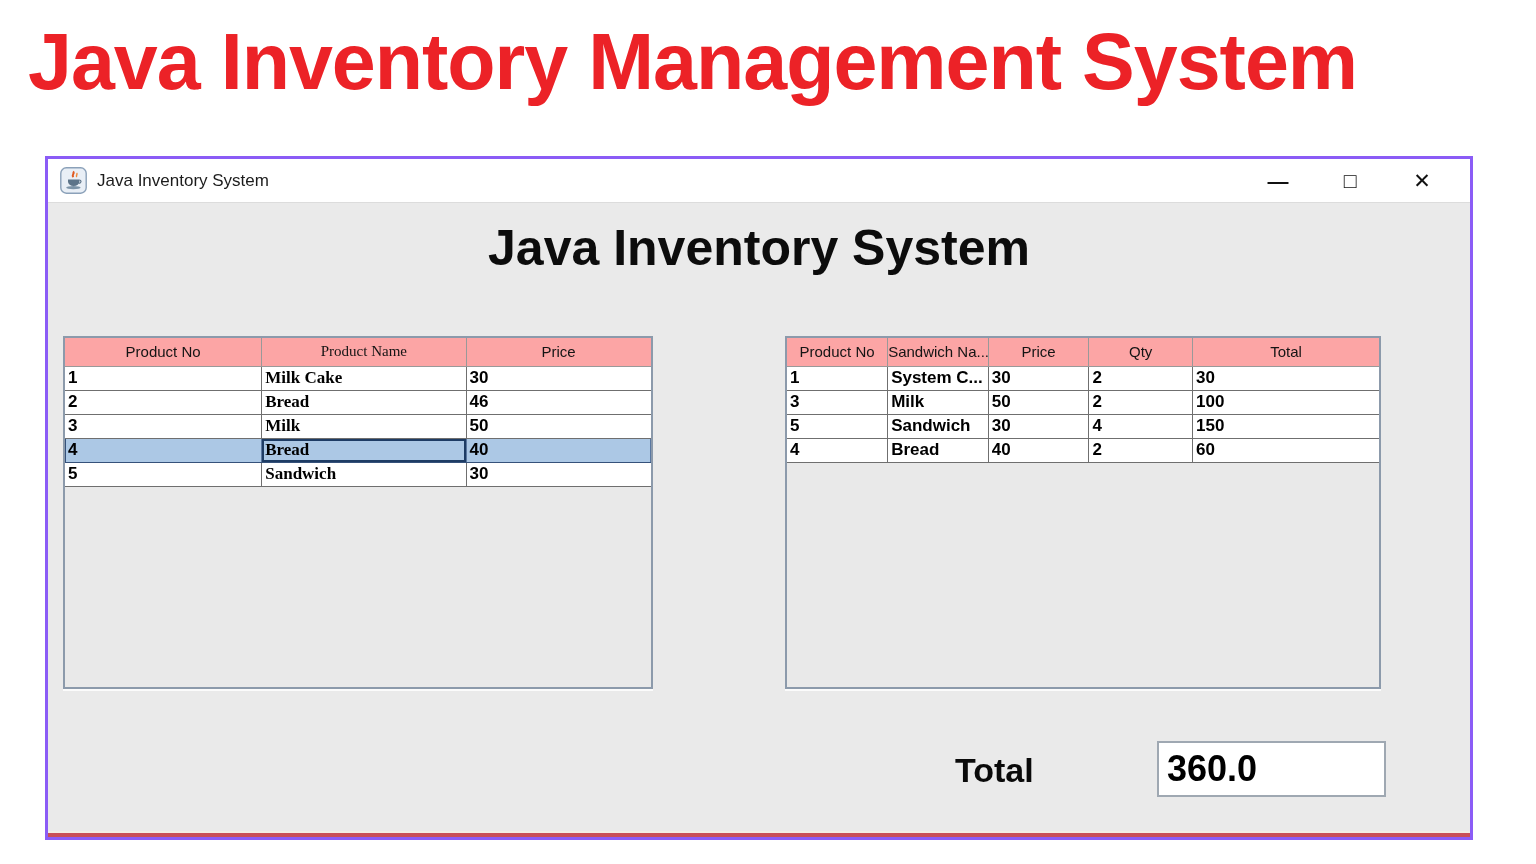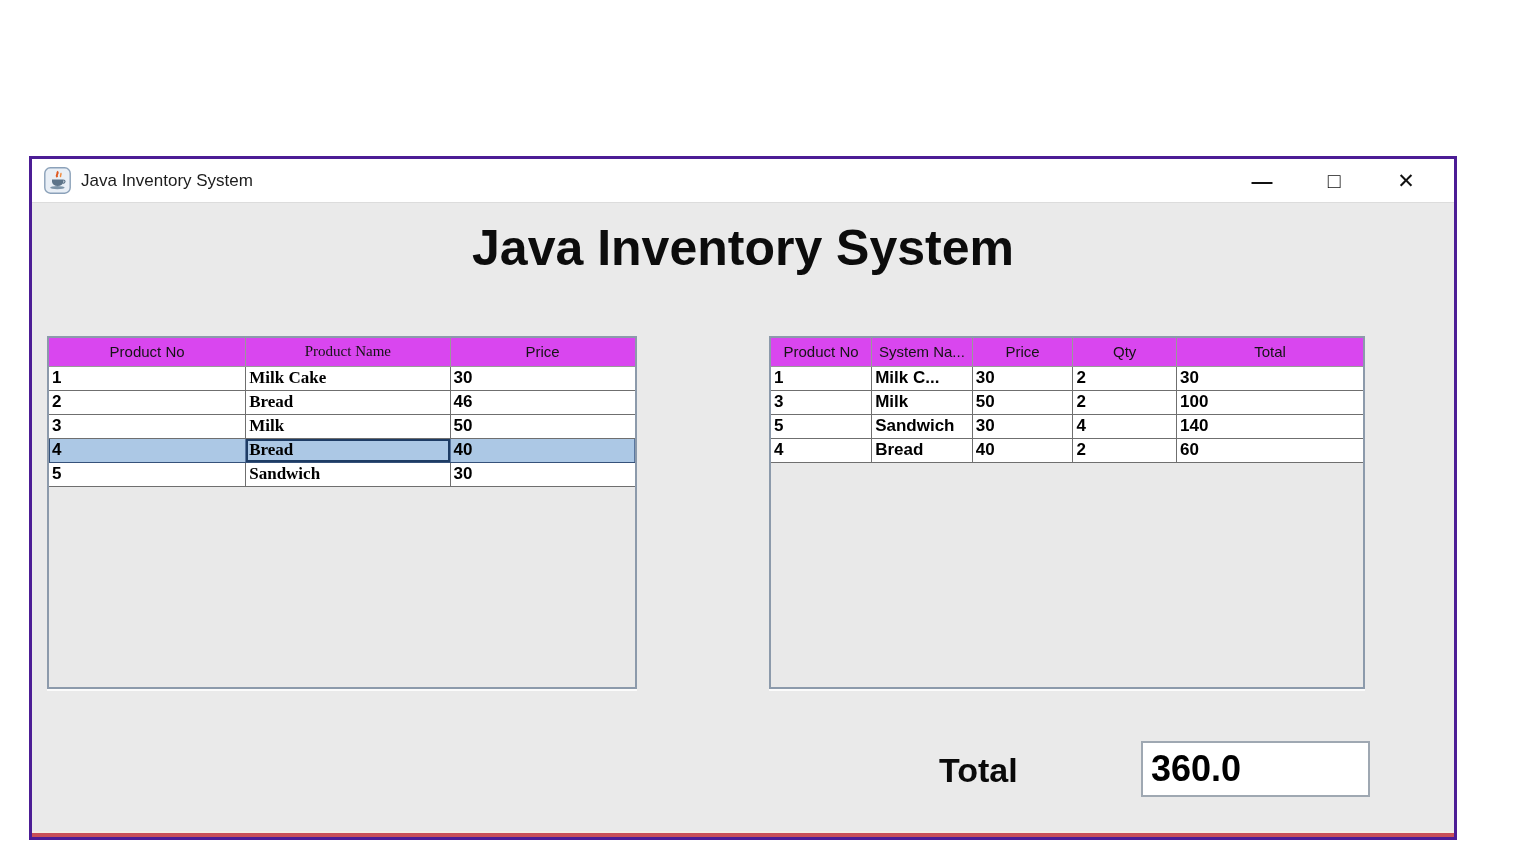--- a/index.html
+++ b/index.html
@@ -9,22 +9,22 @@
 
   
   .page-title {
     position:absolute; left:28px; top:16px; width:1480px;
     font-size:79px; font-weight:900; letter-spacing:-1px;
     color:var(--accent-red,#EC2227); white-space:nowrap;
   }
 
   
   .app-window {
-    position:absolute; left:29px; top:156px; width:1428px; height:684px;
-    border:3px solid #4c1d95; background:var(--window-bg,#EAEAEA);
+    position:absolute; left:45px; top:156px; width:1428px; height:684px;
+    border:3px solid #8b5cf6; background:var(--window-bg,#EAEAEA);
   }
   .titlebar {
     position:absolute; left:0; top:0; right:0; height:44px;
     background:#ffffff; border-bottom:1px solid #dcdcdc;
     display:flex; align-items:center; padding:0 26px 0 12px;
   }
   .java-icon { width:27px; height:27px; margin-right:10px; flex:0 0 auto; }
   .window-title { font-size:17px; color:#1c1c1c; }
   .controls { margin-left:auto; display:flex; align-items:center; gap:28px; }
   .win-btn { width:44px; text-align:center; font-size:21px; color:#111; line-height:44px; cursor:default; }
@@ -40,21 +40,21 @@
     position:absolute; top:177px; height:353px; background:#e9e9e9;
     border:2px solid #8headers;
     border:2px solid #8c9aab;
     box-shadow:0 2px 0 rgba(255,255,255,.8);
   }
   .scrollpane.left  { left:15px;  width:590px; }
   .scrollpane.right { left:737px; width:596px; }
 
   table { border-collapse:collapse; table-layout:fixed; width:100%; }
   th {
-    height:28px; background:#d946ef; font-size:15px; font-weight:400; color:#141414;
+    height:28px; background:#fca5a5; font-size:15px; font-weight:400; color:#141414;
     border:1px solid #999; border-top:none; overflow:hidden; white-space:nowrap;
   }
   th:first-child { border-left:none; } th:last-child { border-right:none; }
   td {
     height:24px; background:#ffffff; font-size:17px; font-weight:700; color:#000;
     padding:0 3px; border-right:1px solid #6f6f6f; border-bottom:1px solid #6f6f6f;
     overflow:hidden; white-space:nowrap;
   }
   td:last-child { border-right:none; }
 
@@ -91,20 +91,21 @@
   .bottom-stripe {
     position:absolute; left:0; right:0; bottom:0; height:6px;
     background:var(--bottom-stripe,#C94F57); border-top:2px solid #f2eee4;
   }
 </style>
 </head>
 <body>
 
 <div class="stage">
 
+  <div class="page-title">Java Inventory Management System</div>
 
   <div class="app-window">
 
     <div class="titlebar">
       <svg class="java-icon" viewBox="0 0 27 27">
         <rect x="0.8" y="0.8" width="25.4" height="25.4" rx="5.5" fill="#e9eff6" stroke="#8ba1b9" stroke-width="1.4"></rect>
         <path d="M13 4.5 c2.4 1.8 -2 3.2 0.4 5.6" stroke="#e05a22" stroke-width="2" fill="none"></path>
         <path d="M16.6 6 c1.6 1.3 -1.2 2.2 0.2 3.9" stroke="#f08a3c" stroke-width="1.5" fill="none"></path>
         <path d="M8 12.5 h11.4 v2.2 a5.7 4.2 0 0 1 -11.4 0 z" fill="#5d7489"></path>
         <path d="M19.4 13.2 c2.2 0 2.2 3 -0.6 3.2" stroke="#5d7489" stroke-width="1.2" fill="none"></path>
@@ -157,47 +158,47 @@
             </tr>
           </tbody>
         </table>
     </div>
 
     <div class="scrollpane right">
       <table class="tbl-cart">
           <thead>
             <tr>
               <th>Product No</th>
-              <th>System Na...</th>
+              <th>Sandwich Na...</th>
               <th>Price</th>
               <th>Qty</th>
               <th>Total</th>
             </tr>
           </thead>
           <tbody>
             <tr>
               <td>1</td>
-              <td>Milk C...</td>
+              <td>System C...</td>
               <td>30</td>
               <td>2</td>
               <td>30</td>
             </tr>
             <tr>
               <td>3</td>
               <td>Milk</td>
               <td>50</td>
               <td>2</td>
               <td>100</td>
             </tr>
             <tr>
               <td>5</td>
               <td>Sandwich</td>
               <td>30</td>
               <td>4</td>
-              <td>140</td>
+              <td>150</td>
             </tr>
             <tr>
               <td>4</td>
               <td>Bread</td>
               <td>40</td>
               <td>2</td>
               <td>60</td>
             </tr>
           </tbody>
         </table>

